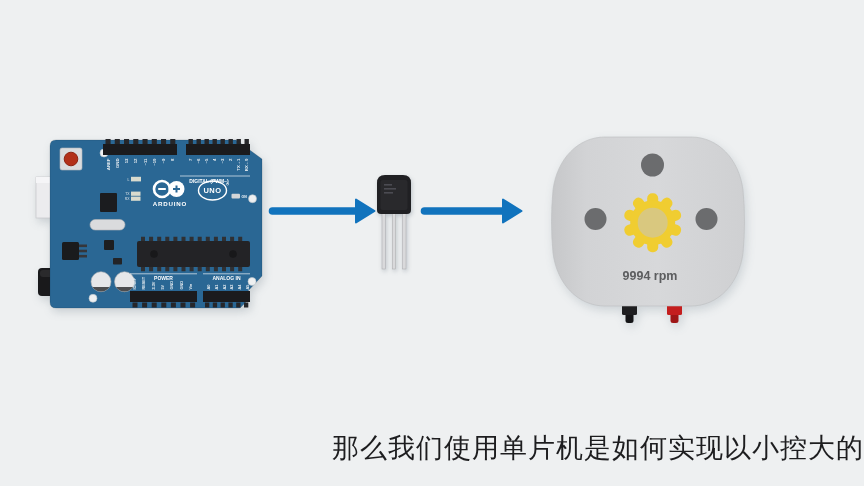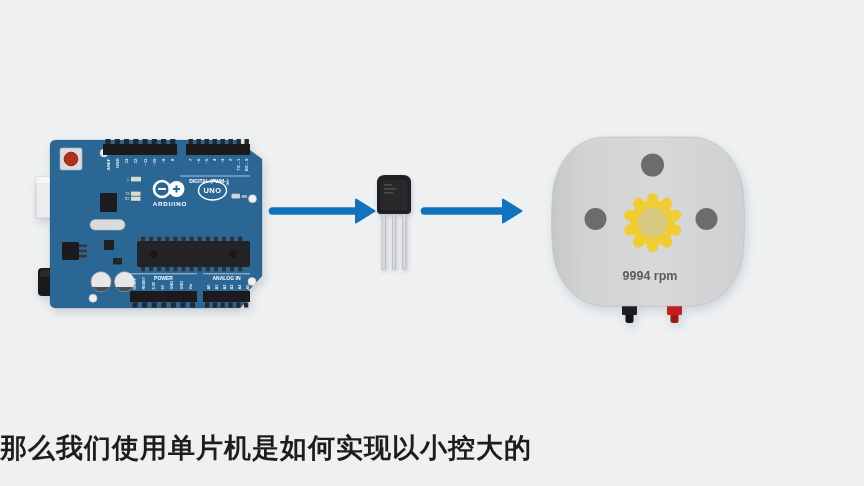--- a/index.html
+++ b/index.html
@@ -9,21 +9,21 @@
     font-family:"Liberation Sans","DejaVu Sans",sans-serif;
   }
   .stage{position:absolute;inset:0;}
   .abs{position:absolute;}
   svg text{font-family:"Liberation Sans","DejaVu Sans",sans-serif;}
   .arduino-svg{filter:drop-shadow(2px 4px 4px rgba(40,60,80,.18));}
   .motor-svg{filter:drop-shadow(2px 4px 5px rgba(40,60,80,.16));}
   .transistor-svg{filter:drop-shadow(1px 2px 2px rgba(40,60,80,.25));}
   .caption{
     position:absolute;left:0;right:0;top:431px;height:36px;
-    text-align:left;font-size:27px;line-height:34px;font-weight:700;
+    text-align:right;font-size:27px;line-height:34px;font-weight:400;
     color:#1d1d1f;letter-spacing:1px;
   }
 </style>
 </head>
 <body>
 
 <div class="stage">
 
   <svg class="abs arduino-svg" style="left:34px;top:134px;width:232px;height:182px" viewBox="0 0 232 182">
 

